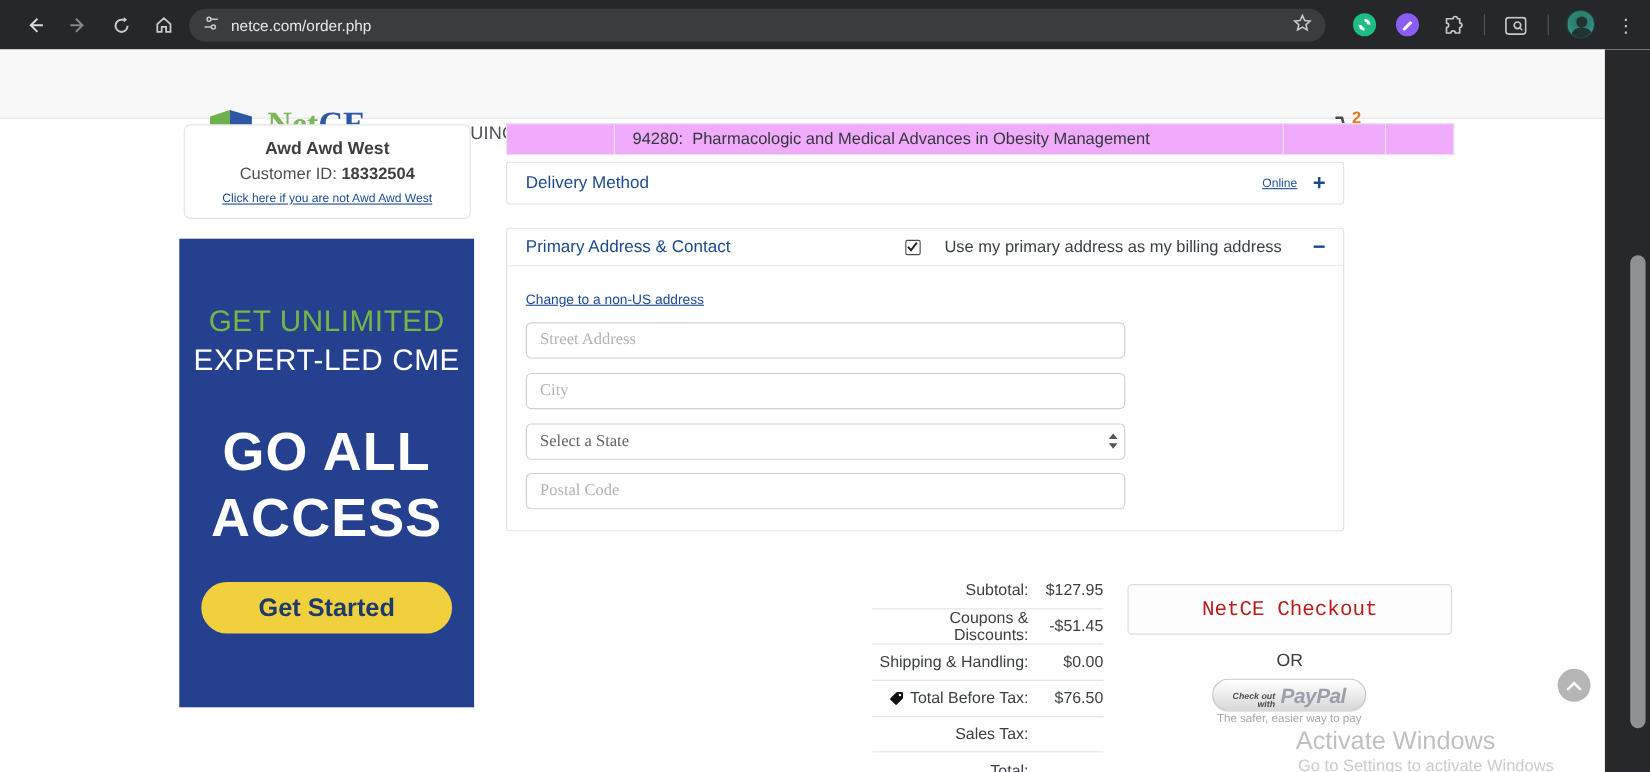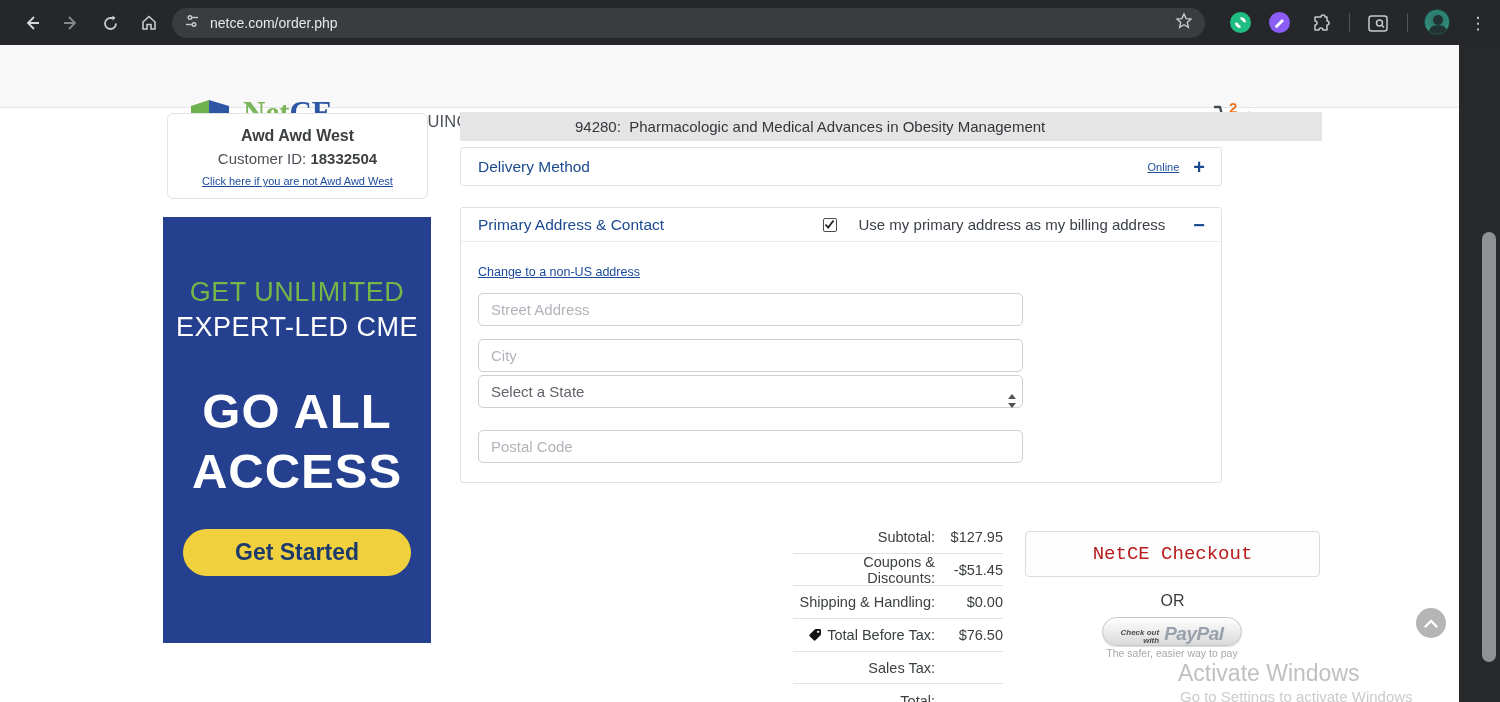--- a/index.html
+++ b/index.html
@@ -47,21 +47,21 @@
 
   .ad { left:163px; top:217px; width:268px; height:426px; background:#24408e; text-align:center; cursor:pointer; }
   .ad-l1 { margin-top:60px; color:#74b748; font-size:27px; letter-spacing:.5px; }
   .ad-l2 { color:#fff; font-size:27px; margin-top:4px; letter-spacing:.5px; }
   .ad-big { color:#fff; font-size:49px; font-weight:bold; letter-spacing:1px; line-height:60px; }
   .ad-big1 { margin-top:38px; }
   .ad-cta { margin:28px auto 0; width:228px; height:47px; background:#f0d03c; border:none; border-radius:26px;
     color:#1d3a6d; font-size:23px; font-weight:bold; cursor:pointer; font-family:"Liberation Sans",sans-serif; }
 
   
-  .item-table { left:460px; top:112px; width:862px; height:29px; border:1px solid #e3e6ea; display:flex; background:#e5e5e5;}
+  .item-table { left:460px; top:112px; width:862px; height:29px; border:1px solid #e3e6ea; display:flex; background:#f0abfc;}
   .item-cell { border-right:1px solid #e3e6ea; height:100%; }
   .item-c1 { width:98px; } .item-c2 { width:608px; display:flex; align-items:center; padding-left:16px; }
   .item-c3 { width:93px; } .item-c4 { flex:1; border-right:none; }
   .item-title { font-size:15px; color:#33373c; white-space:pre; }
 
   .section-box { left:460px; width:762px; background:#fff; border:1px solid #e2e2e2; border-radius:3px; }
   .delivery { top:147px; height:39px; display:flex; align-items:center; justify-content:space-between; padding:0 16px 0 17px; }
   .sec-title { color:#1b4a8f; font-size:15.5px; }
   .delivery-right { display:flex; align-items:center; gap:14px; cursor:pointer; }
   .delivery-val { color:#1d4f9c; font-size:11px;text-decoration:underline; }
@@ -72,23 +72,23 @@
     justify-content:space-between; padding:0 16px 0 17px; }
   .addr-head-right { display:flex; align-items:center; gap:22px; }
   .chk { width:14px; height:14px; border:1.5px solid #4a4a4a; border-radius:2px; background:#fff;
     display:flex; align-items:center; justify-content:center; cursor:pointer; }
   .chk svg { display:block; }
   .chk-label { font-size:15px; color:#3a3f47; }
   .addr-minus { margin-left:6px; }
   .change-link { position:absolute; left:17px; top:57px; font-size:12.5px; color:#1b4a9b;
     text-decoration:underline; cursor:pointer; }
   .field { position:absolute; left:17px; width:545px; height:33px; border:1px solid #cfcfcf; border-radius:5px;
-    font-size:15px; padding:0 12px; color:#5f646b; background:#fff; font-family:Liberation Sans, sans-serif; }
+    font-size:15px; padding:0 12px; color:#5f646b; background:#fff; font-family:Liberation Serif, serif; }
   .field::placeholder { color:#b0b4ba; opacity:1; }
-  .f-street { top:85px; } .f-city { top:131px; } .f-state { top:167px; cursor:pointer; } .f-postal { top:222px; }
+  .f-street { top:85px; } .f-city { top:131px; } .f-state { top:177px; cursor:pointer; } .f-postal { top:222px; }
   .state-arrows { position:absolute; left:546px; top:185px; }
 
   
   .totals { left:793px; top:521px; width:210px; }
   .t-row { height:32.7px; display:flex; align-items:center; border-bottom:1px solid #e3e3e3; }
   .t-row:last-child { border-bottom:none; }
   .t-label { flex:1; text-align:right; font-size:14.5px; color:#3c4043; display:flex; justify-content:flex-end;
     align-items:center; gap:5px; }
   .t-value { width:68px; text-align:right; font-size:14.5px; color:#3c4043; }
 

